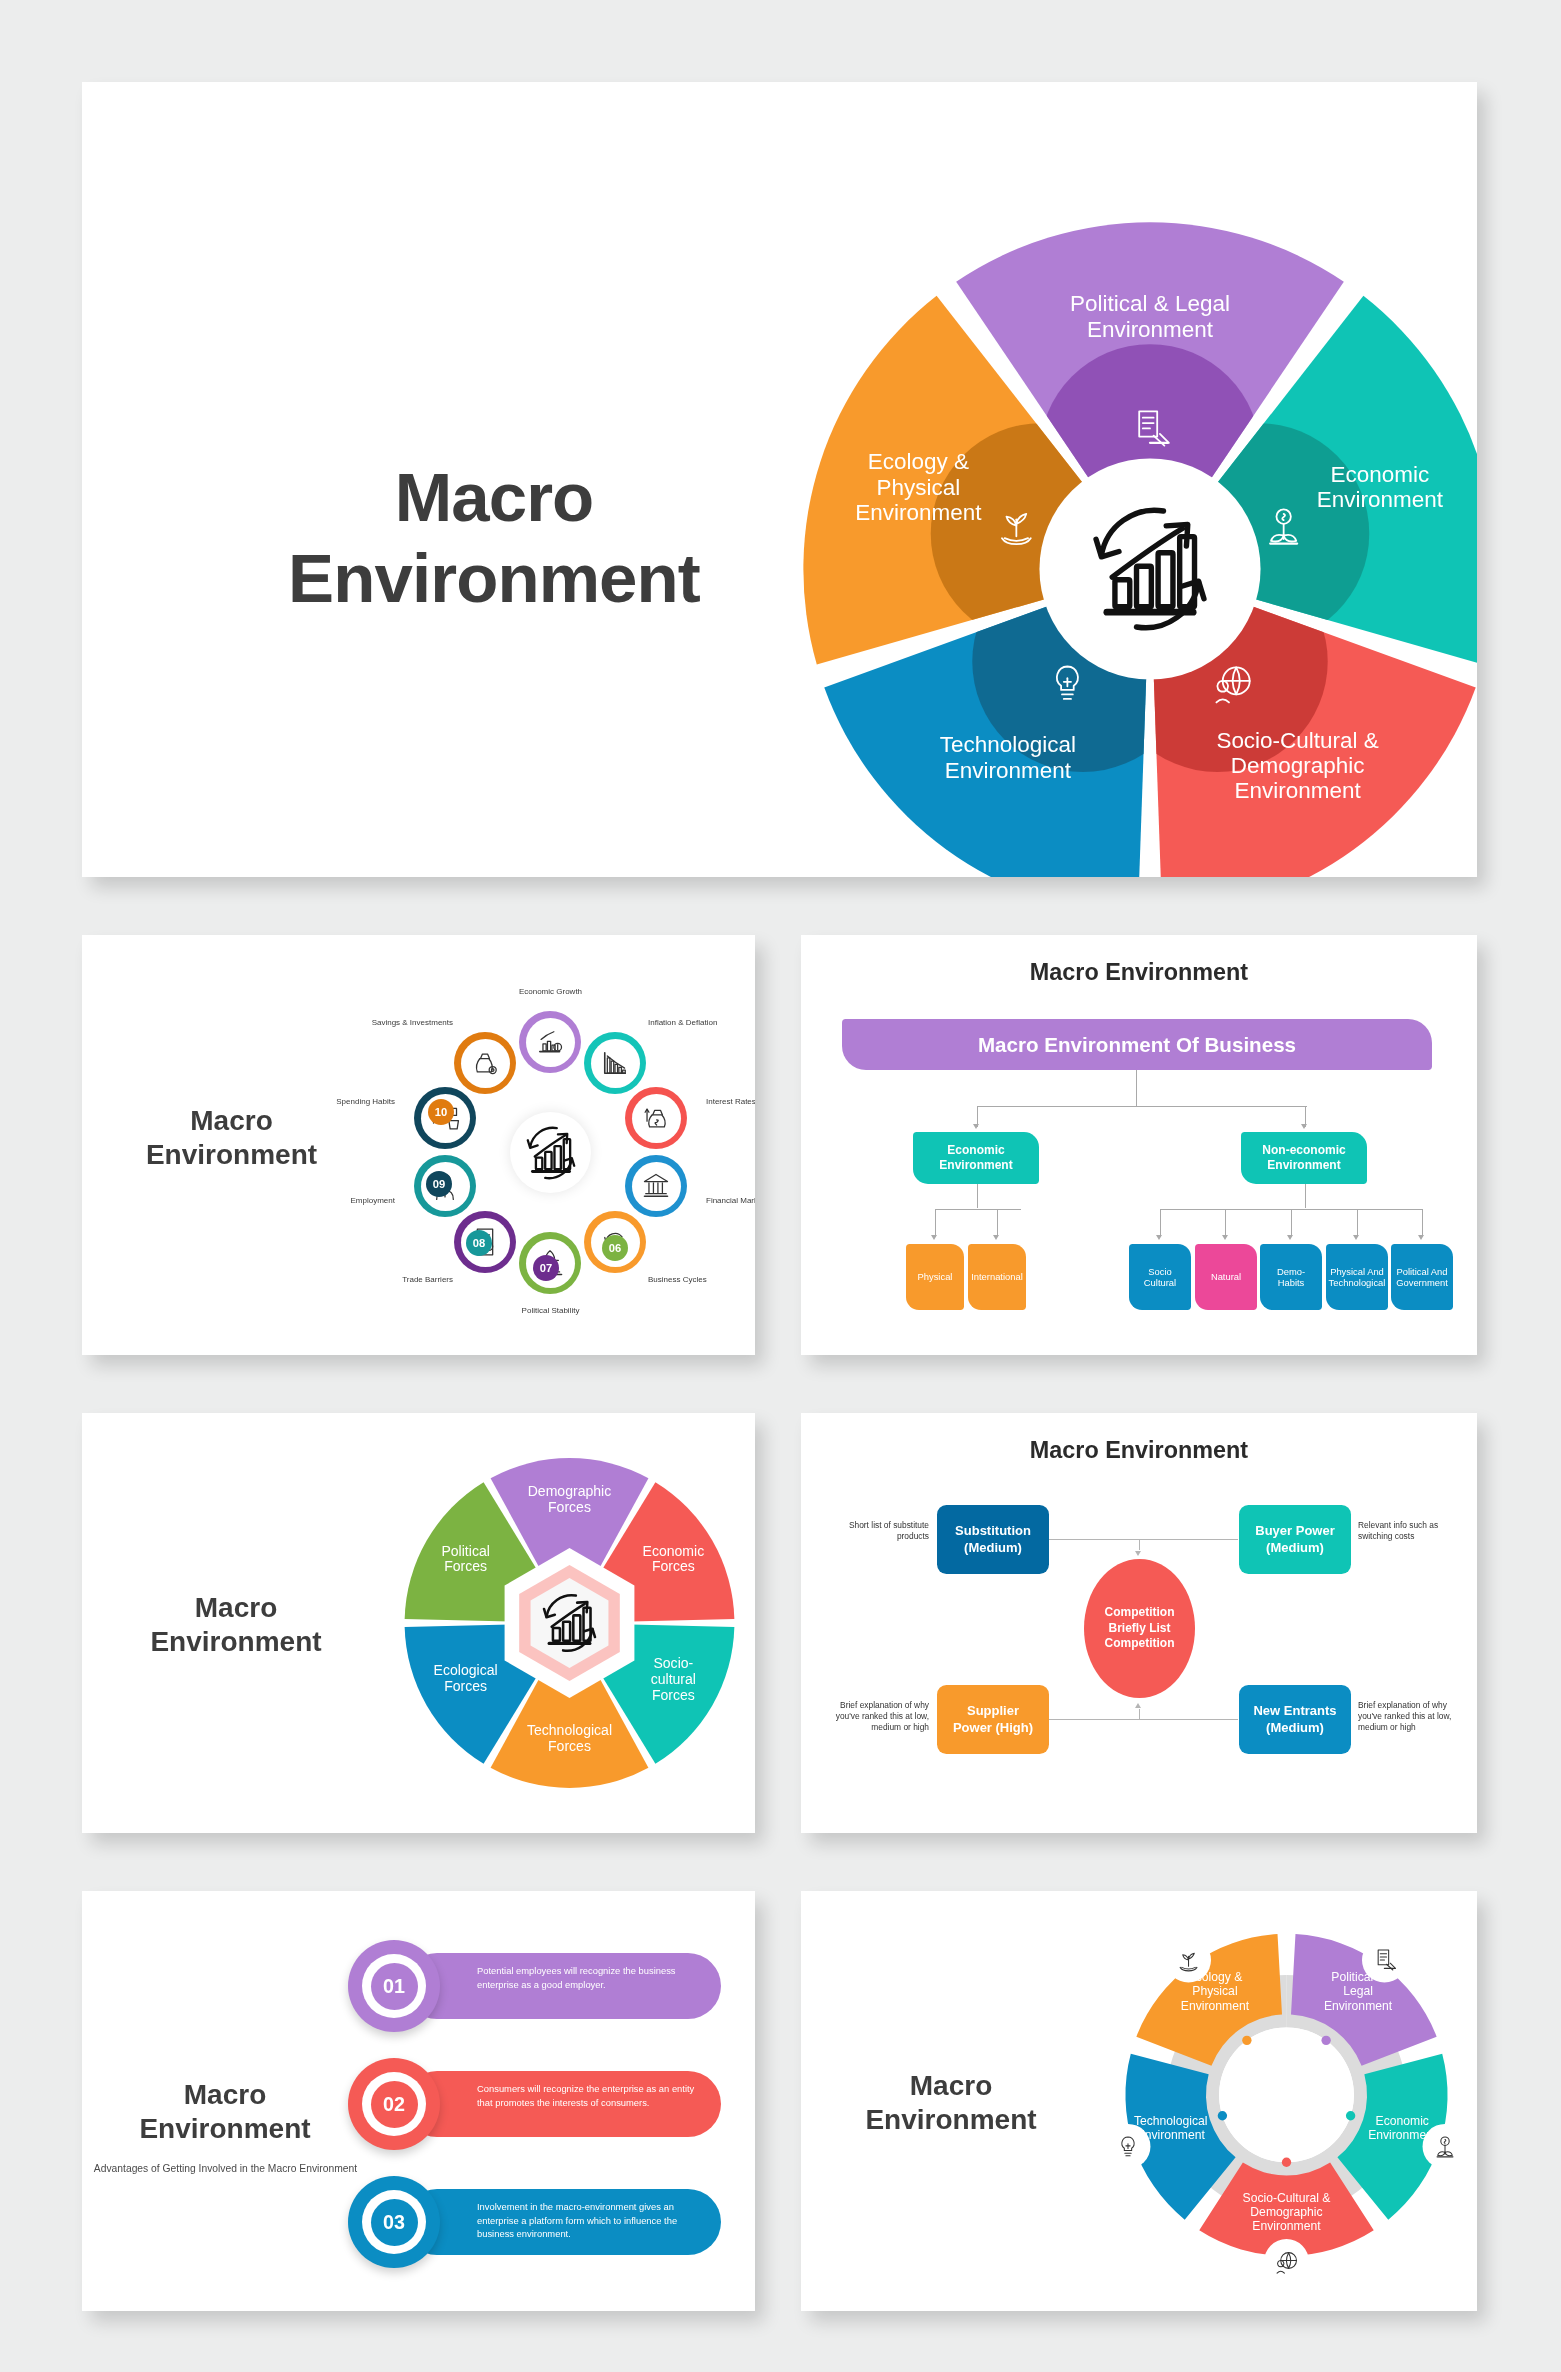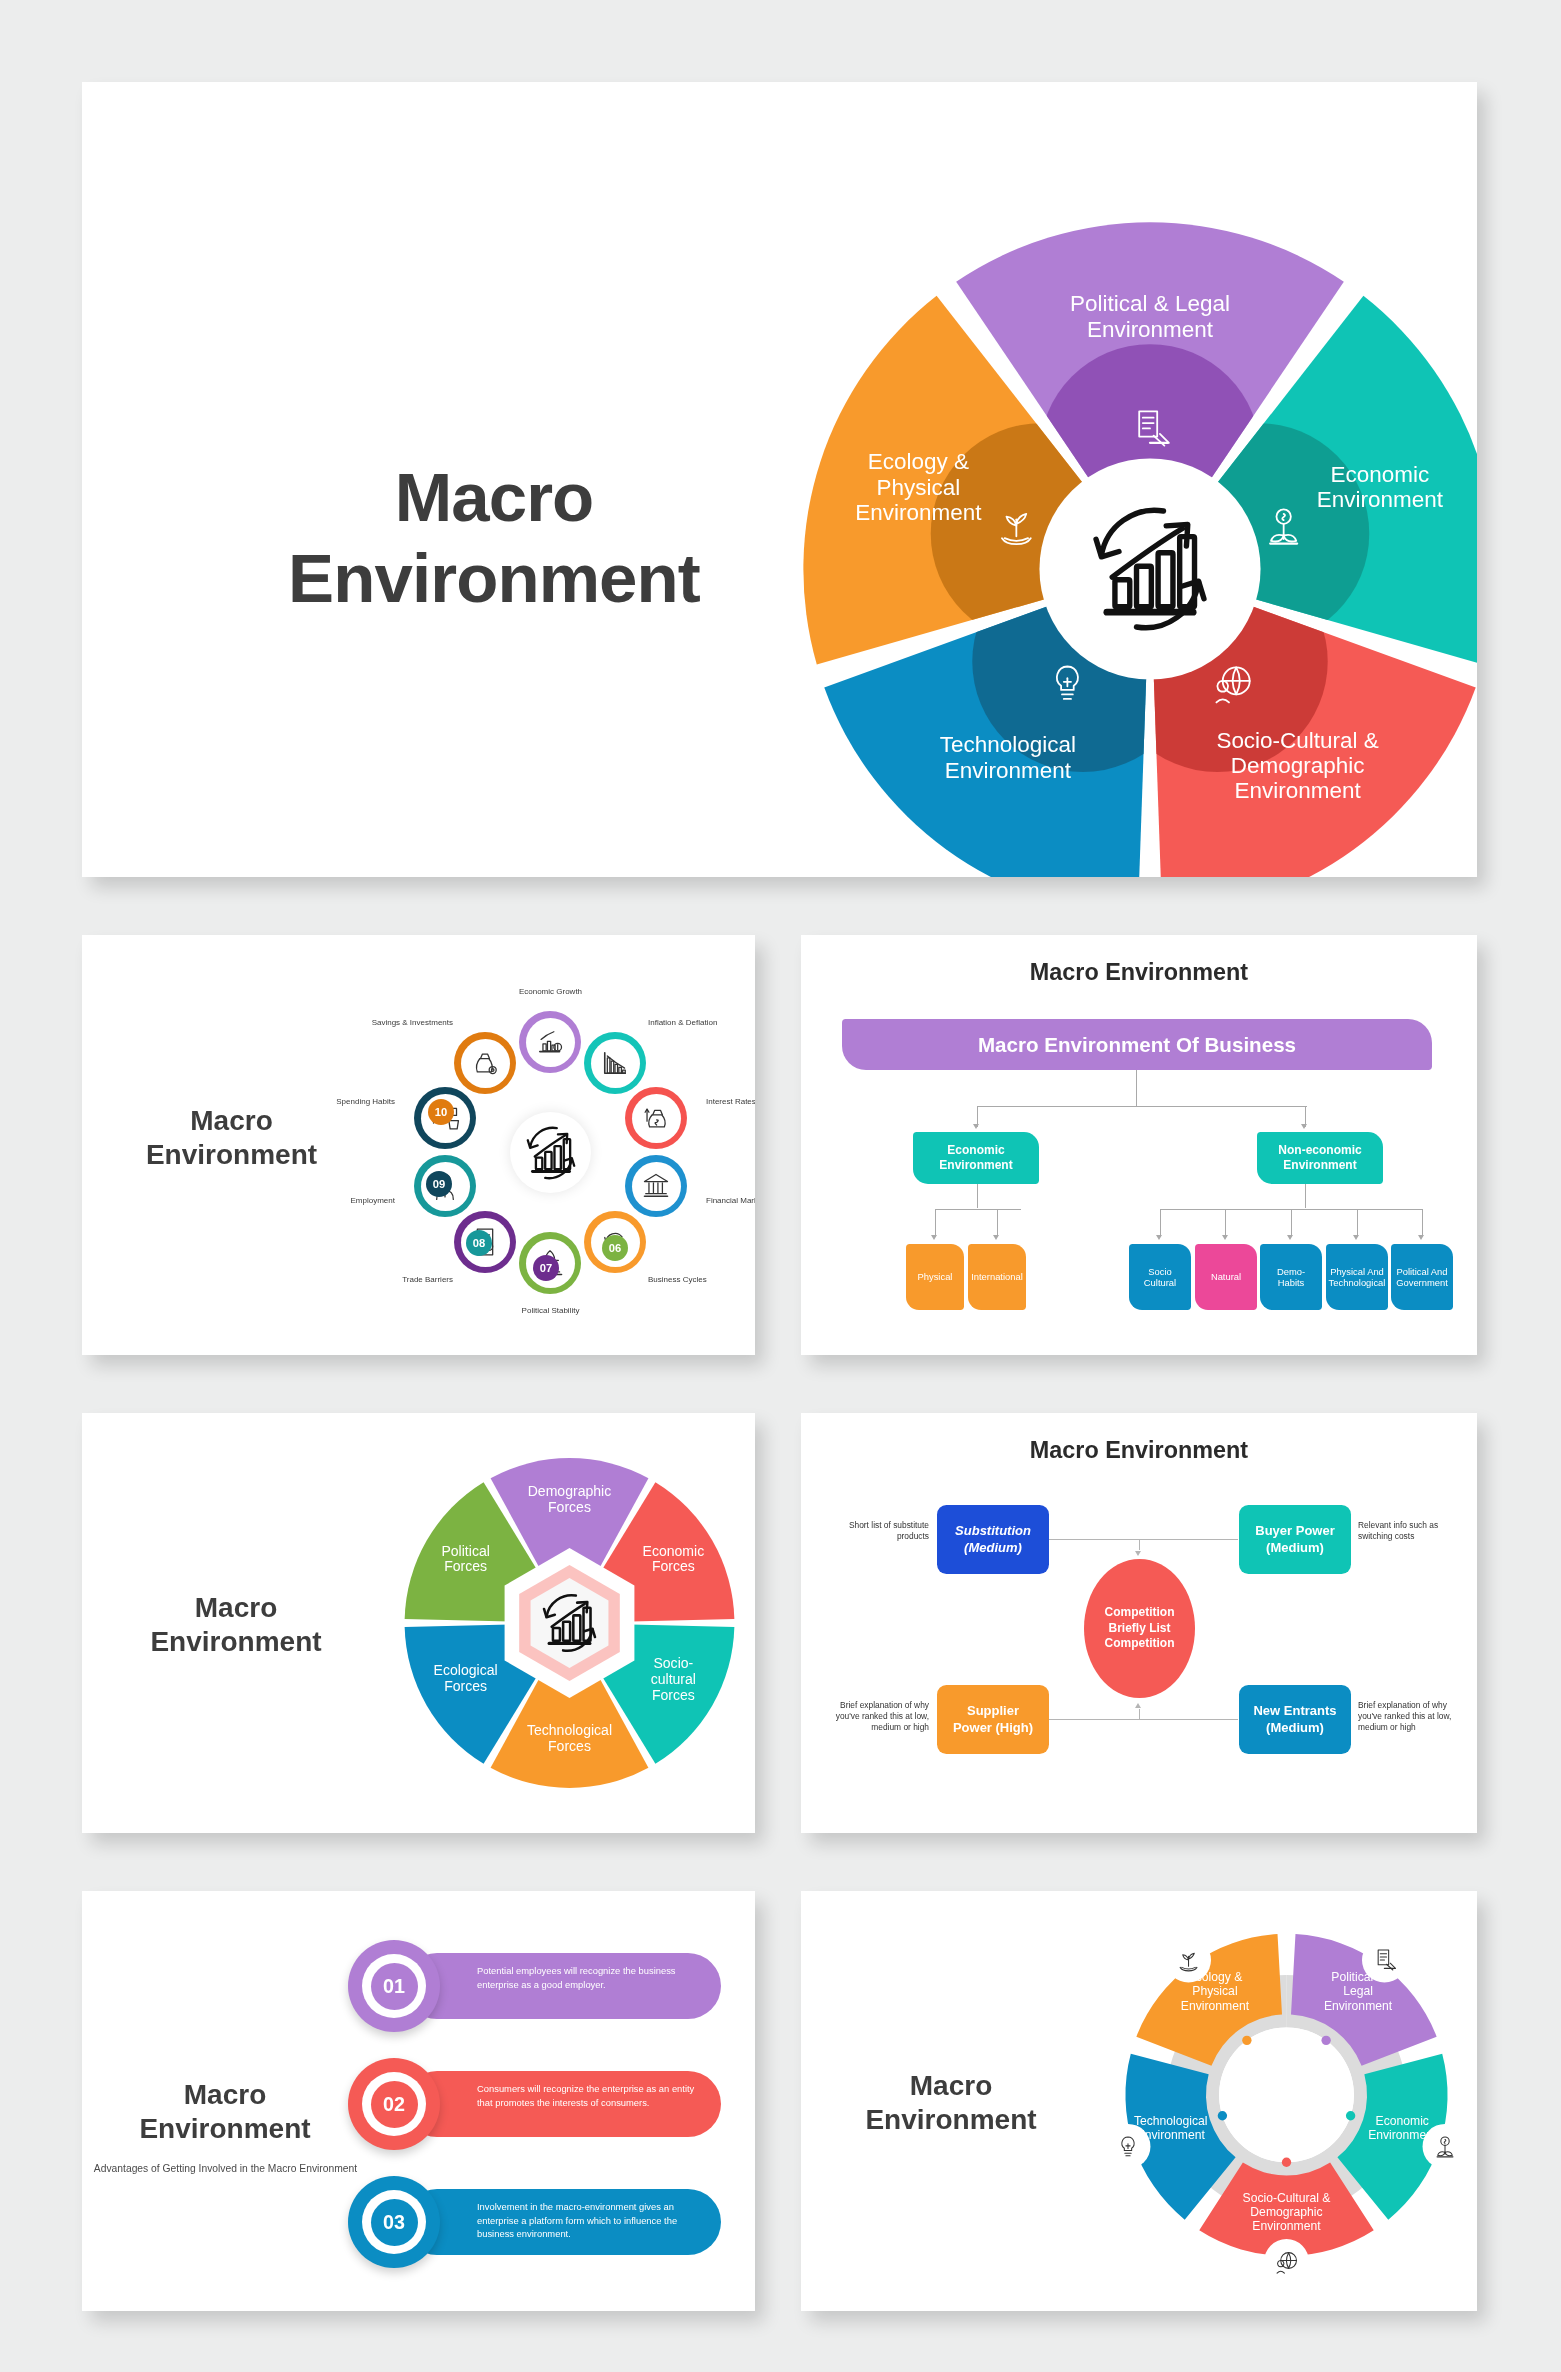--- a/index.html
+++ b/index.html
@@ -462,21 +462,21 @@
   </div>
 
   <div class="slide" id="slide-r2c2">
     <div class="slide-heading">Macro Environment</div>
     <div id="orgchart" style="position:absolute; inset:0;">
         <div class="org-root" style="background: rgb(176, 126, 212);">Macro Environment Of Business</div>
         <div class="org-mid" style="background: rgb(15, 196, 181); left: 112px; top: 197px;">
           <div>Economic</div>
           <div>Environment</div>
         </div>
-        <div class="org-mid" style="background: rgb(15, 196, 181); left: 456px; top: 197px;">
+        <div class="org-mid" style="background: rgb(15, 196, 181); left: 440px; top: 197px;">
           <div>Non-economic</div>
           <div>Environment</div>
         </div>
         <div class="org-leaf" style="background: rgb(248, 154, 44); left: 105px; top: 309px; width: 58px;">
           <div>
             <div>Physical</div>
           </div>
         </div>
         <div class="org-leaf" style="background: rgb(248, 154, 44); left: 167px; top: 309px; width: 58px;">
           <div>
@@ -576,21 +576,21 @@
               <path d="M90 72 L86 59 L73 63"></path>
             </g>
           </g>
         </svg>
       </div>
   </div>
 
   <div class="slide" id="slide-r3c2">
     <div class="slide-heading">Macro Environment</div>
     <div id="competition" style="position:absolute; inset:0;">
-        <div class="comp-box" style="background: #1d4ed8; left: 136px; top: 92px; font-style: italic;">
+        <div class="comp-box" style="background: #0369a1; left: 136px; top: 92px;">
           <div>Substitution</div>
           <div>(Medium)</div>
         </div>
         <div class="comp-note" style="top: 107px; left: 31px; text-align: right;">Short list of substitute products</div>
         <div class="comp-box" style="background: rgb(15, 196, 181); left: 438px; top: 92px;">
           <div>Buyer Power</div>
           <div>(Medium)</div>
         </div>
         <div class="comp-note" style="top: 107px; left: 557px; text-align: left;">Relevant info such as switching costs</div>
         <div class="comp-box" style="background: rgb(248, 154, 44); left: 136px; top: 272px;">

